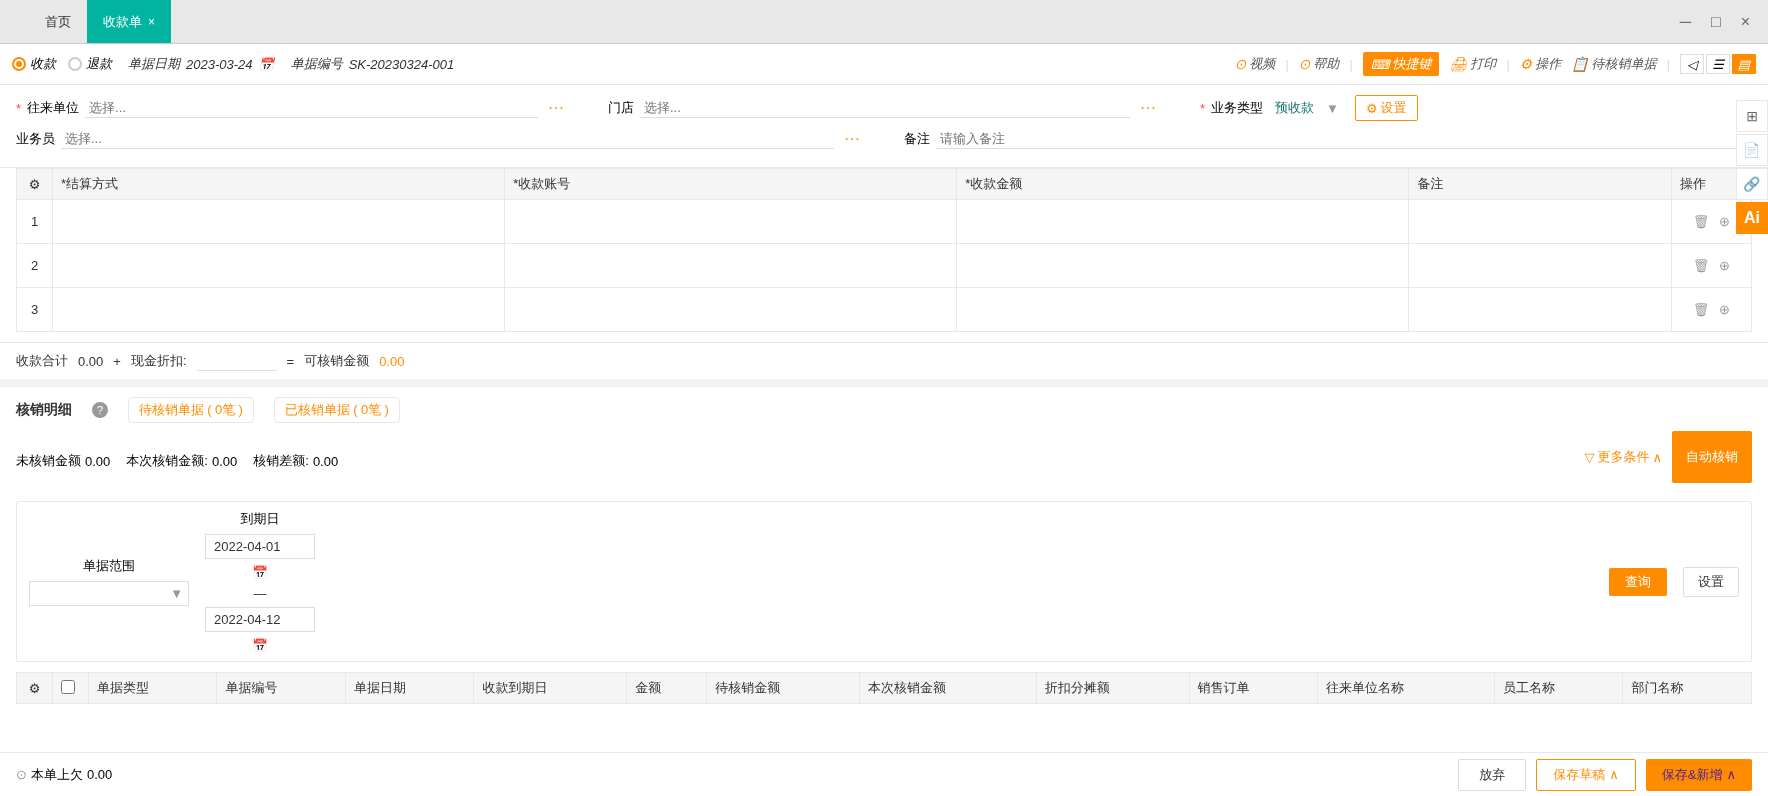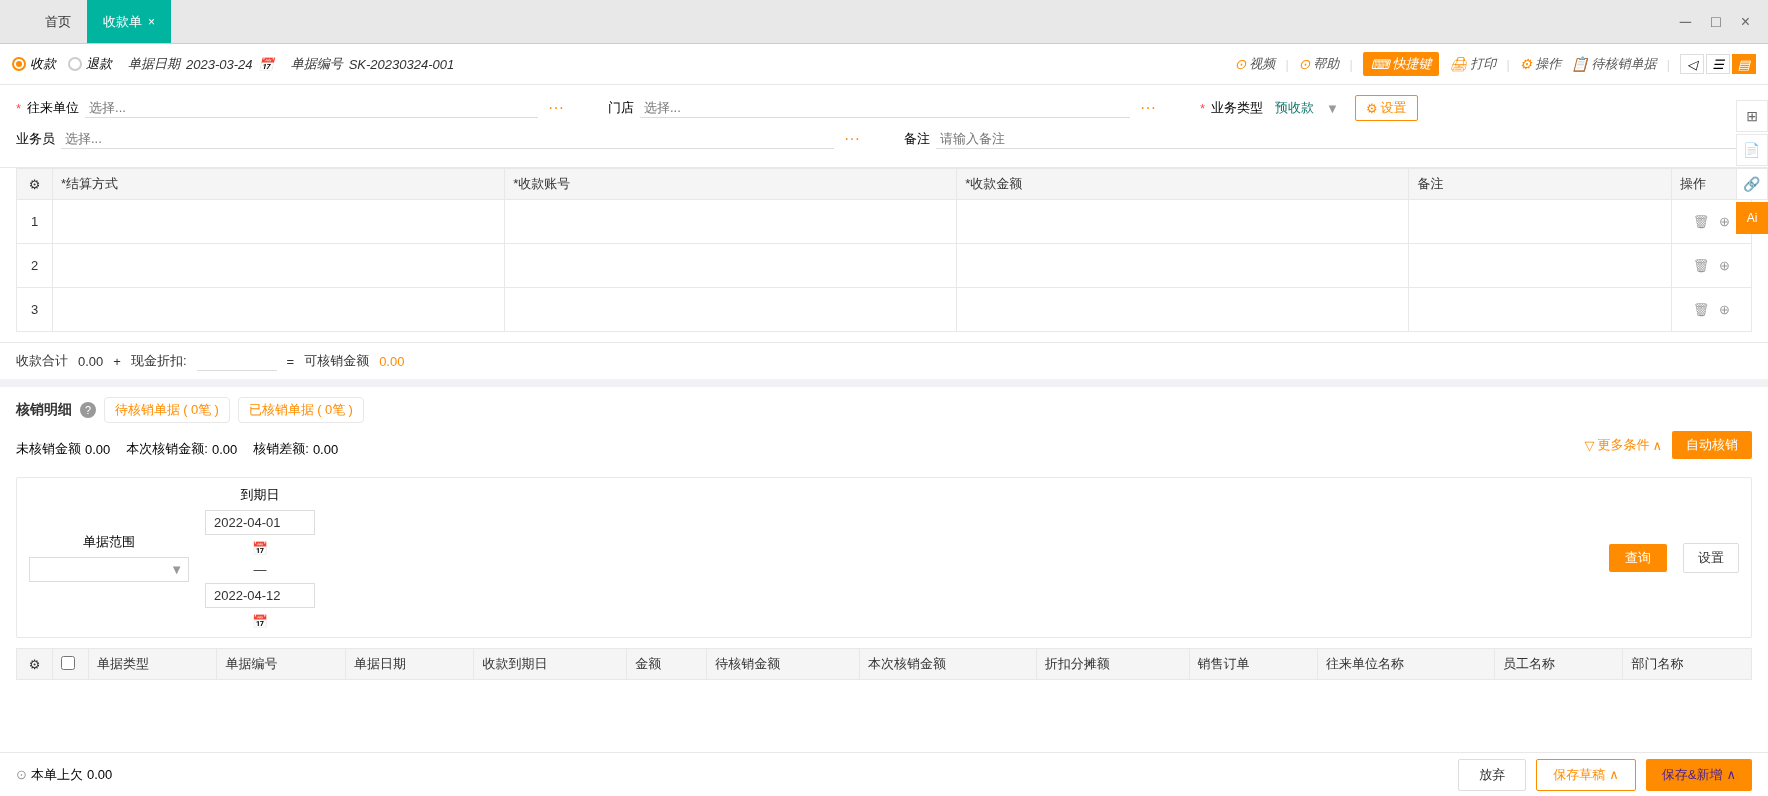--- a/index.html
+++ b/index.html
@@ -96,21 +96,21 @@
     .discount-input {
       border: none; border-bottom: 1px solid #ddd; width: 80px; text-align: right;
       outline: none; padding: 2px 4px; font-size: 13px;
     }
 
     
     .section-divider { height: 8px; background: #f0f2f5; }
 
     
     .writeoff-section { background: #fff; padding: 10px 16px; }
-    .writeoff-header { display: flex; align-items: center; gap: 8px; margin-bottom: 8px; }
+    .writeoff-header { display: flex; align-items: center; gap: 20px; margin-bottom: 8px; }
     .section-title { font-size: 14px; font-weight: 600; color: #333; }
     .info-icon {
       width: 16px; height: 16px; border-radius: 50%; background: #999; color: #fff;
       font-size: 11px; display: flex; align-items: center; justify-content: center; cursor: pointer;
     }
     .tab-btn {
       border: 1px solid #e8e8e8; padding: 3px 10px; cursor: pointer; background: #fff;
       color: #ff8c00; font-size: 12px; border-radius: 4px;
     }
     .tab-btn .cnt { color: #ff8c00; }
@@ -120,21 +120,21 @@
     }
     .stat-item { display: flex; align-items: center; gap: 4px; }
 
     .writeoff-filter {
       display: flex; align-items: center; justify-content: flex-end; gap: 10px; margin-bottom: 8px;
     }
     .filter-btn {
       color: #ff8c00; cursor: pointer; display: flex; align-items: center; gap: 3px; font-size: 12px;
     }
     .auto-writeoff-btn {
-      background: #ff8c00; color: #fff; border: none; padding: 5px 14px;
+      background: #ff8c00; color: #fff; border: none; padding: 17px 14px;
       cursor: pointer; border-radius: 2px; font-size: 13px;
     }
 
     
     .filter-row {
       display: flex; align-items: center; gap: 16px; margin-bottom: 10px;
       padding: 8px 12px; border: 1px solid #e8e8e8; border-radius: 2px;
     }
     .filter-field { display: flex; align-items: center; gap: 6px; flex-direction: column; }
     .date-range { display: flex; align-items: center; gap: 6px; }
@@ -519,21 +519,21 @@
       </tbody>
     </table>
   </div>
 
 </div>
 
 <div class="right-sidebar">
   <div class="right-sidebar-icon">⊞</div>
   <div class="right-sidebar-icon">📄</div>
   <div class="right-sidebar-icon">🔗</div>
-  <div class="right-sidebar-icon orange" style="font-size:12px;font-weight:normal;">Ai</div>
+  <div class="right-sidebar-icon orange" style="font-size:16px;font-weight:bold;">Ai</div>
 </div>
 
 <div class="bottom-bar">
   <div class="bottom-info">
     <span style="color:#999;cursor:pointer;">⊙</span>
     <span>本单上欠</span>
     <span>0.00</span>
   </div>
   <div class="bottom-right">
     <button class="btn-abandon">

